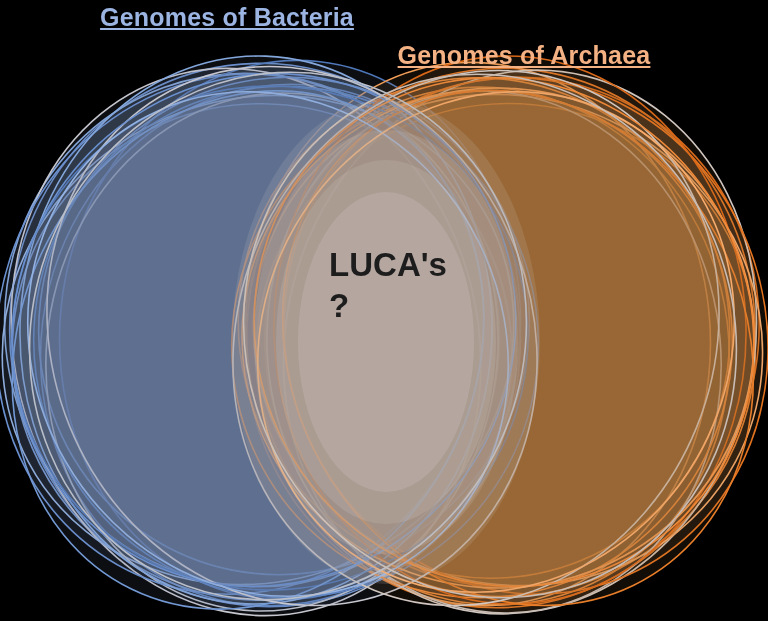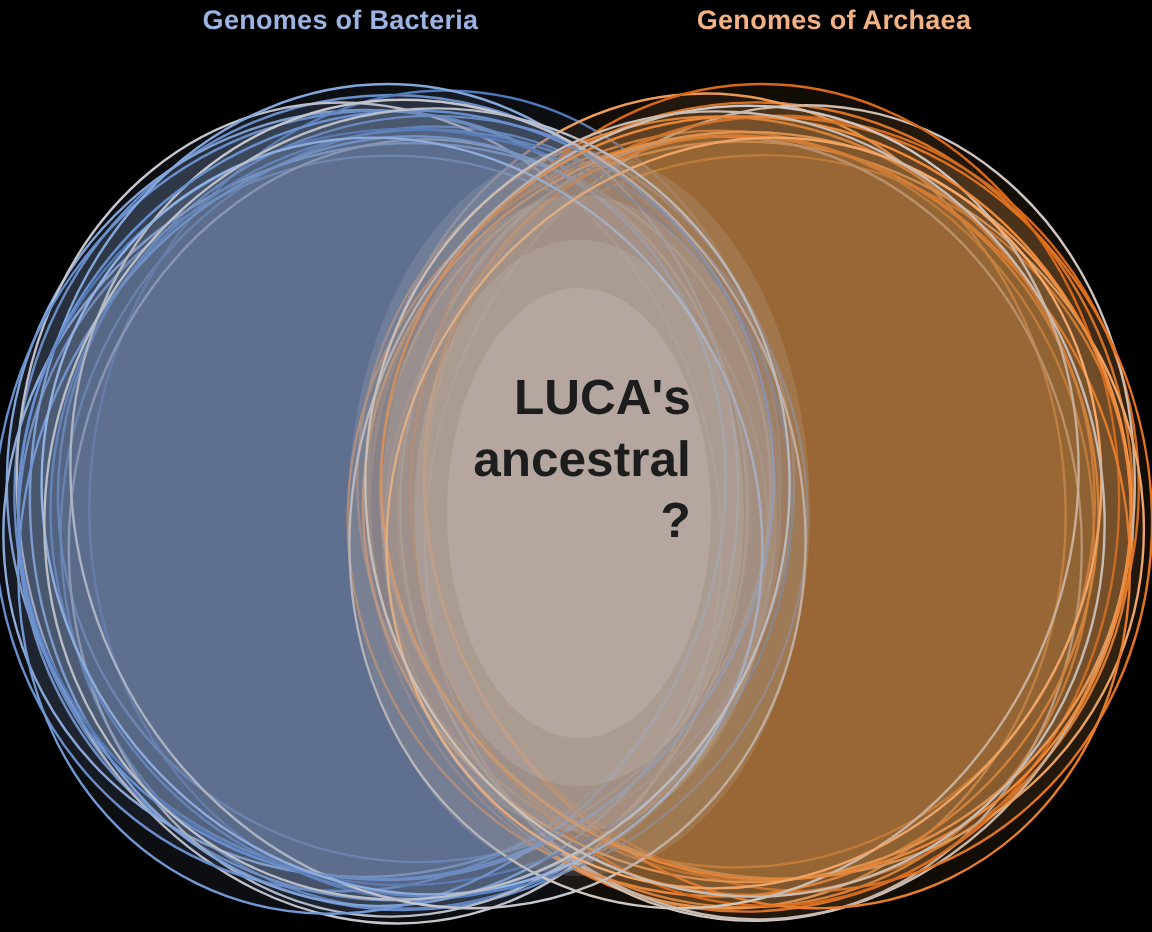--- a/index.html
+++ b/index.html
@@ -19,34 +19,35 @@
     position: absolute;
     left: 0;
     top: 0;
     width: 768px;
     height: 621px;
   }
   .title {
     position: absolute;
     top: 3px;
     transform: translateX(-50%);
-    font-size: 18px;
+    font-size: 25px;
     font-weight: 700;
     letter-spacing: 0.2px;
     white-space: nowrap;
     z-index: 3;
+    text-decoration: underline;
   }
   .title-bacteria { left: 227px; }
-  .title-archaea  { left: 556px; }
+  .title-archaea  { left: 524px; margin-top: 38px; }
   .center-label {
     position: absolute;
     left: 388px;
     top: 244px;
     transform: translateX(-50%);
-    text-align: right;
+    text-align: left;
     font-size: 33px;
     font-weight: 700;
     line-height: 41px;
     z-index: 2;
     white-space: nowrap;
   }
 </style>
 </head>
 <body>
 
@@ -94,17 +95,16 @@
       <ellipse cx="386" cy="342" rx="110" ry="182" fill="rgba(214,206,203,0.19)" stroke="none"></ellipse>
       <ellipse cx="386" cy="342" rx="88" ry="150" fill="rgba(214,206,203,0.24)" stroke="none"></ellipse>
     </svg>
 
   <div class="title title-bacteria" style="color: rgb(155, 180, 226);">Genomes of Bacteria</div>
 
   <div class="title title-archaea" style="color: rgb(244, 177, 131);">Genomes of Archaea</div>
 
   <div class="center-label" style="color: rgb(30, 29, 30);">
     <div>LUCA's</div>
-    <div>ancestral</div>
     <div>?</div>
   </div>
 
 </div>
 
 </body></html>

